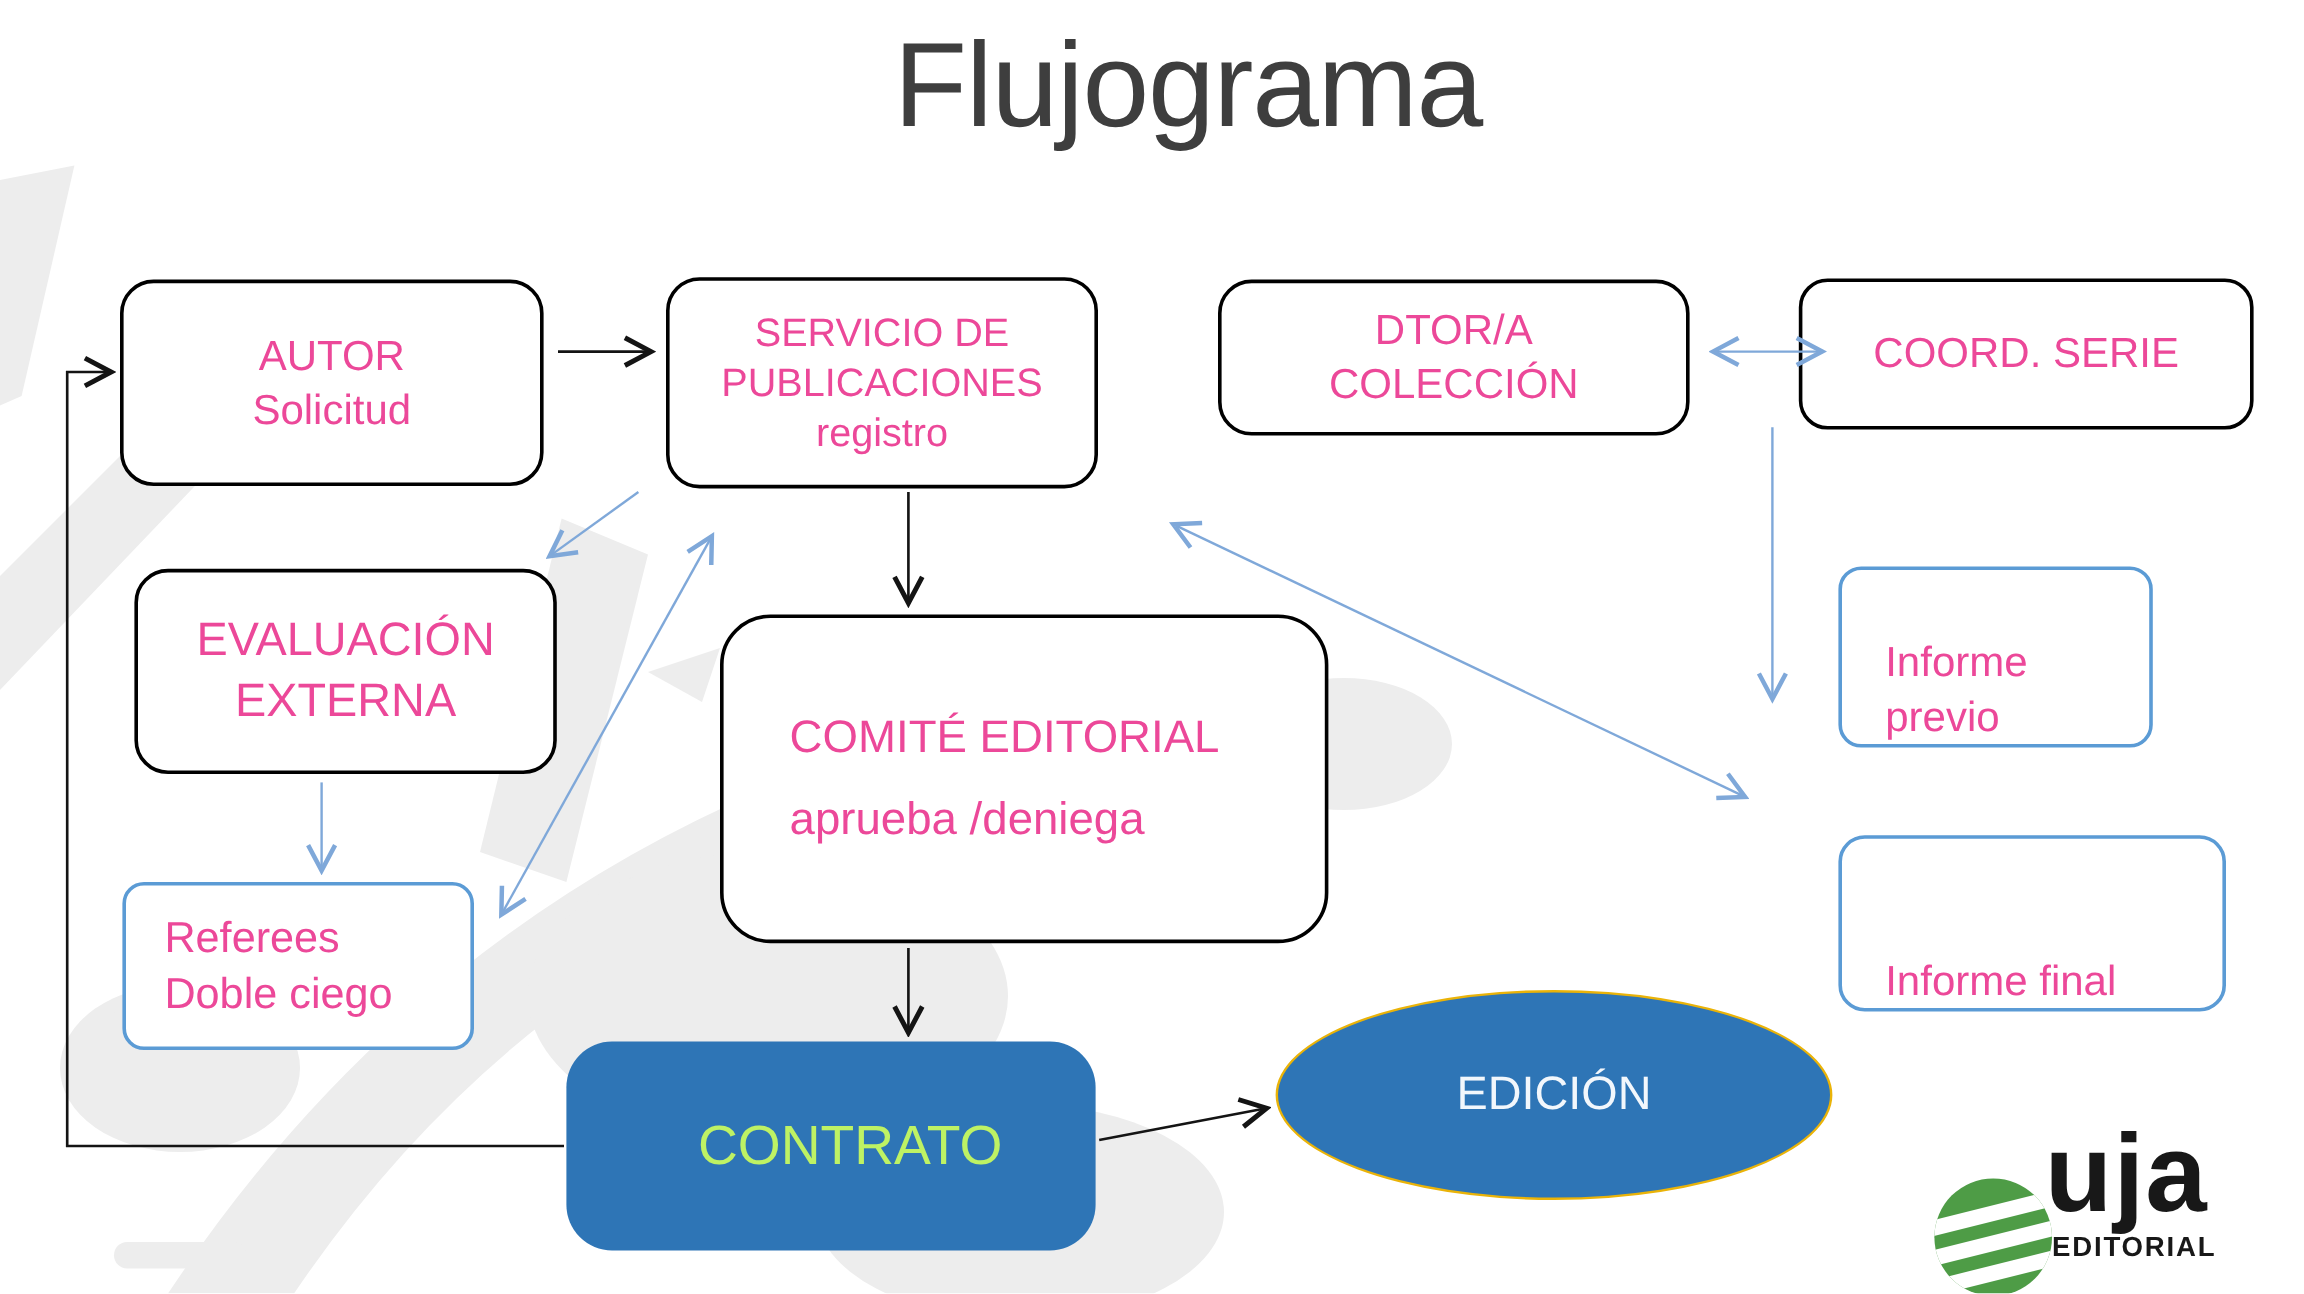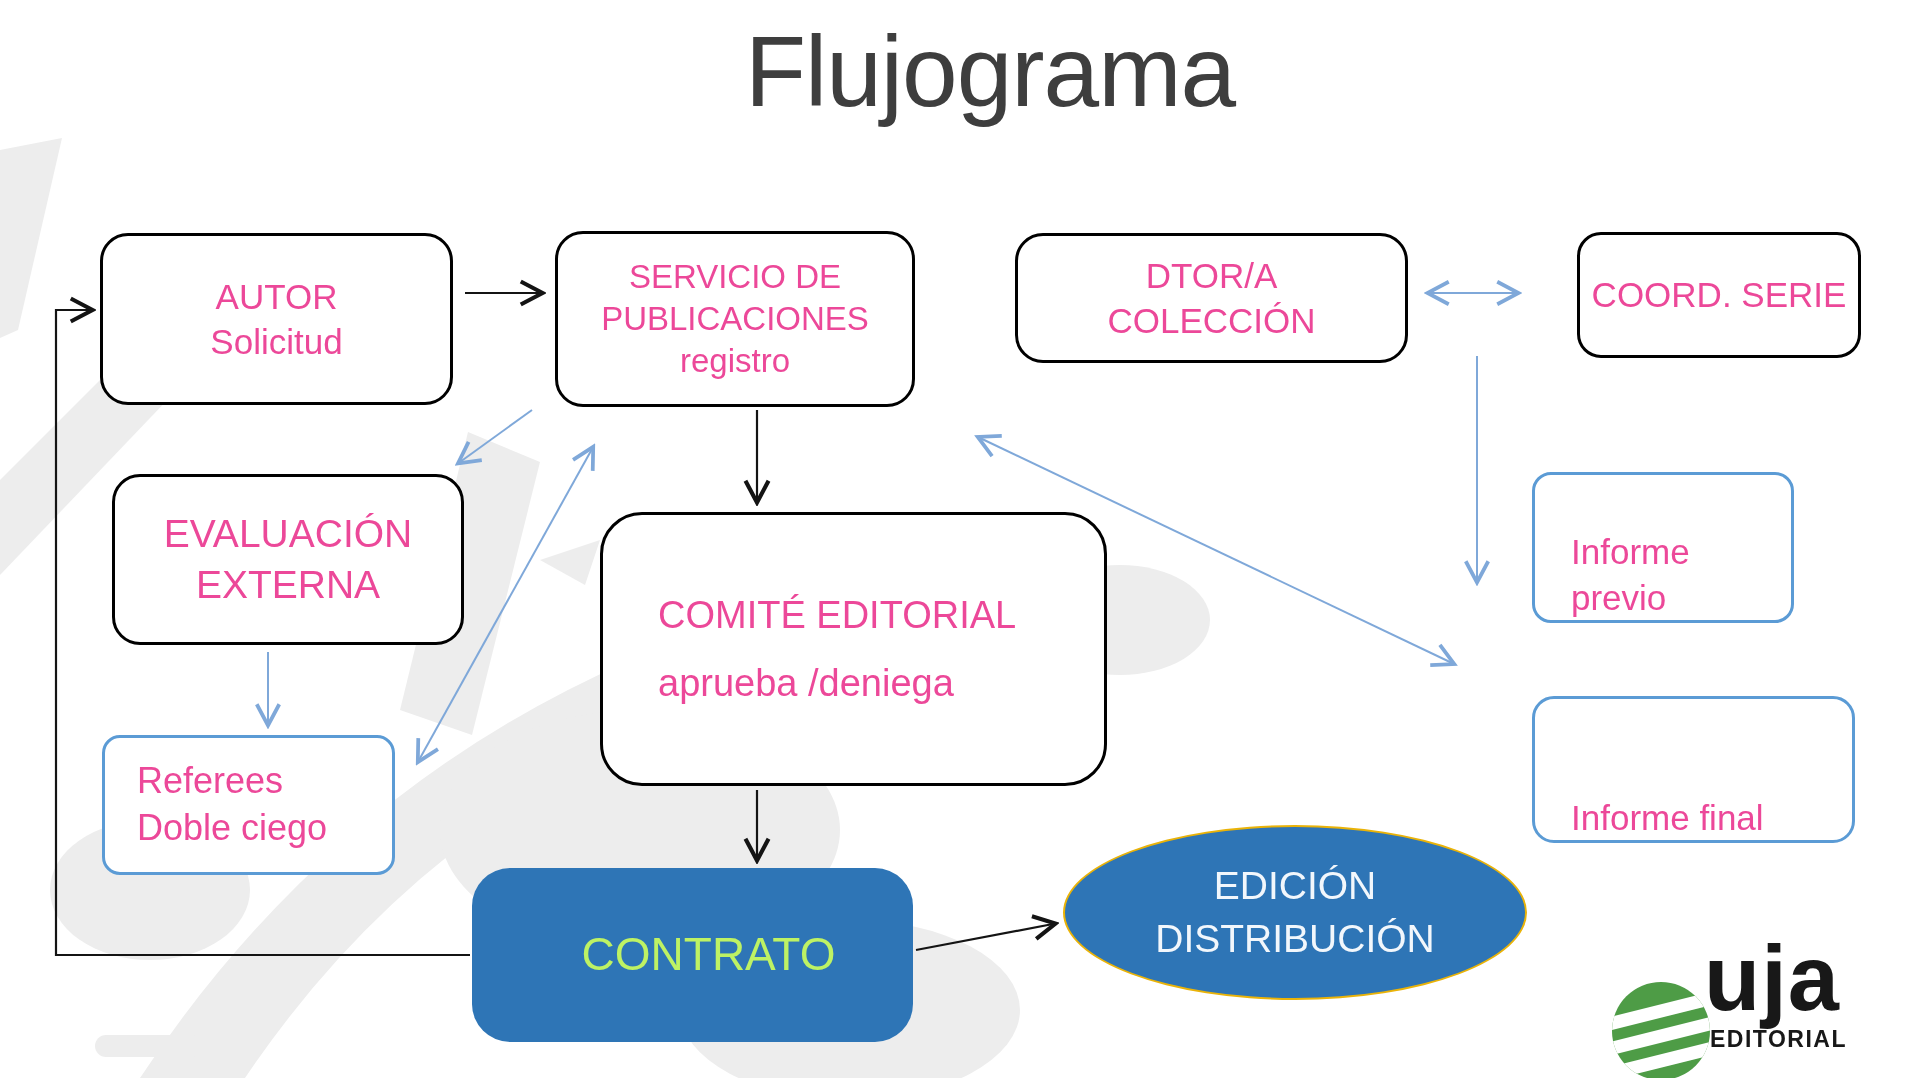--- a/index.html
+++ b/index.html
@@ -80,21 +80,21 @@
     <span>SERVICIO DE</span>
     <span>PUBLICACIONES</span>
     <span>registro</span>
   </div>
 
   <div class="box center" style="left:1015px;top:233px;width:393px;height:130px;">
     <span>DTOR/A</span>
     <span>COLECCIÓN</span>
   </div>
 
-  <div class="box center" style="left:1577px;top:232px;width:284px;height:126px;border-radius:24px;">
+  <div class="box center" style="left:1499px;top:232px;width:379px;height:126px;border-radius:24px;">
     <span>COORD. SERIE</span>
   </div>
 
   <div class="box center" style="left:112px;top:474px;width:352px;height:171px;font-size:39px;">
     <span>EVALUACIÓN</span>
     <span>EXTERNA</span>
   </div>
 
   <div class="box left" style="left:600px;top:512px;width:507px;height:274px;border-radius:42px;padding-left:55px;font-size:38px;line-height:1.32;gap:17px;">
     <span>COMITÉ EDITORIAL</span>
@@ -113,21 +113,20 @@
   <div class="box box-blue left" style="left:1532px;top:696px;width:323px;height:147px;justify-content:flex-end;padding:26px 0 0 36px;border-radius:22px;">
     <span>Informe final</span>
   </div>
 
   <div class="box center fill-blue" style="left:472px;top:868px;width:441px;height:174px;border-radius:38px;font-size:46px;">
     <span>CONTRATO</span>
   </div>
 
   <div class="ellipse" style="left:1063px;top:825px;width:464px;height:175px;">
     <span>EDICIÓN</span>
-    <span>DISTRIBUCIÓN</span>
   </div>
 
   <svg id="arrows" viewBox="0 0 1920 1078">
     <defs>
       <marker id="mB" viewBox="0 0 12 12" refX="9.5" refY="6" markerWidth="15" markerHeight="15" orient="auto-start-reverse">
         <path d="M2,1.5 L10.5,6 L2,10.5" fill="none" stroke="#7FA8D9" stroke-width="1.5"></path>
       </marker>
       <marker id="mK" viewBox="0 0 12 12" refX="9.5" refY="6" markerWidth="14" markerHeight="14" orient="auto-start-reverse">
         <path d="M2,1.5 L10.5,6 L2,10.5" fill="none" stroke="#141414" stroke-width="1.6"></path>
       </marker>

